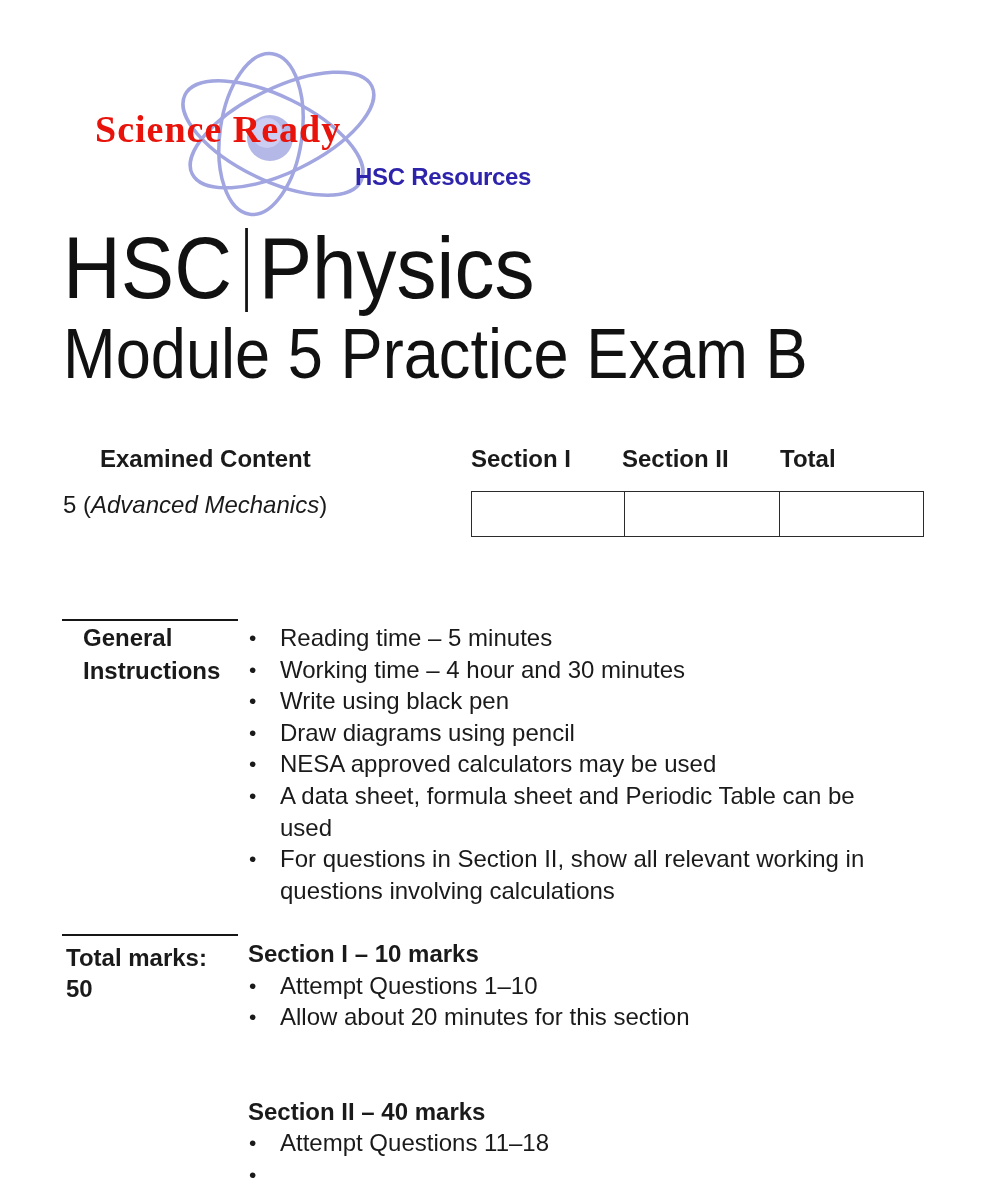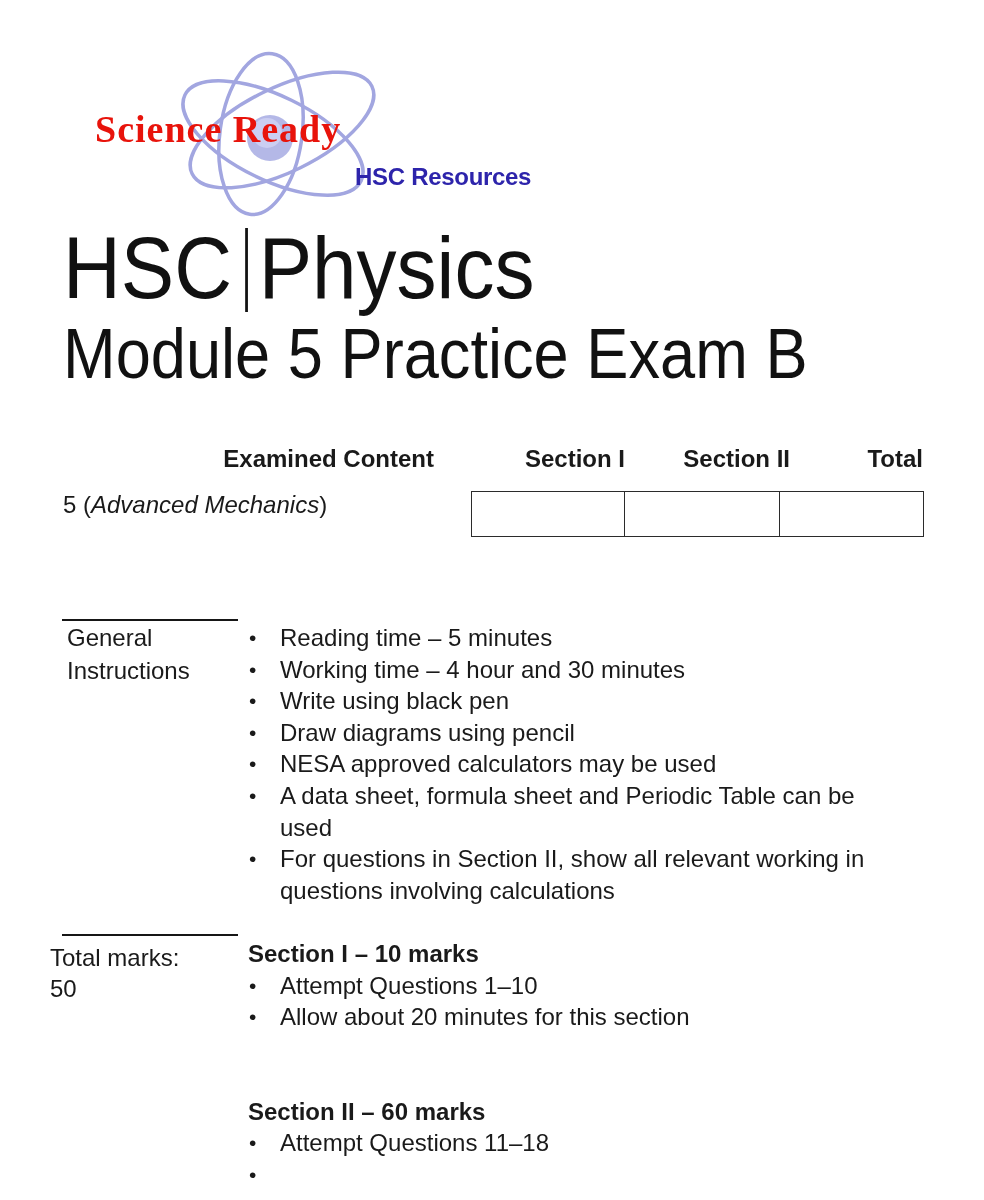--- a/index.html
+++ b/index.html
@@ -32,36 +32,36 @@
   .caret{
     display:inline-block;width:3px;height:84px;background:#111;
     vertical-align:-14px;margin:0 12px 0 14px;
   }
   #subtitle{
     left:63px;top:318px;font-size:71px;line-height:1;font-weight:normal;margin:0;
     transform:scaleX(0.89);transform-origin:left top;color:#111;
   }
 
   
-  .thead{top:445px;font-weight:bold;font-size:24px;text-align:right;}
+  .thead{top:445px;font-weight:bold;font-size:24px;text-align:left;}
   #examined{left:100px;width:334px;}
   #h-s1{left:471px;width:154px;}
-  #h-s2{left:635px;width:155px;}
+  #h-s2{left:622px;width:155px;}
   #h-total{left:780px;width:143px;}
   #rowlabel{left:63px;top:491px;font-size:24px;}
   #marksrow{left:471px;top:491px;height:46px;display:flex;}
   .mcell{box-sizing:border-box;height:46px;border:1px solid #2b2b2b;border-left:none;background:#fff;}
   .mcell.first{border-left:1px solid #2b2b2b;}
   .w1{width:154px;}.w2{width:155px;}.w3{width:144px;}
 
   
   .rule{left:62px;width:176px;height:2px;background:#161616;}
   #rule-gi{top:619px;}
   #rule-tm{top:934px;}
-  .sidelabel{font-size:24px;font-weight:normal;}
+  .sidelabel{font-size:24px;font-weight:bold;margin-left:16px;}
   #gi-label{left:67px;top:621px;line-height:33px;}
   #tm-label{left:50px;top:942px;line-height:31px;}
 
   
   .blist{font-size:24px;line-height:31.6px;}
   #gi-list{left:248px;top:622px;width:640px;}
   #tm-col{left:248px;top:938px;width:710px;}
   .bitem{position:relative;padding-left:32px;}
   .dot{position:absolute;left:1px;top:0;font-size:21px;}
   .sheading{font-weight:bold;}
@@ -118,18 +118,18 @@
   <div id="tm-label" class="abs sidelabel">
     <div>Total marks:</div>
     <div>50</div>
   </div>
 
   <div id="tm-col" class="abs blist">
     <div class="sheading">Section I – 10 marks</div>
     <div class="bitem"><span class="dot">•</span><span>Attempt Questions 1–10</span></div>
     <div class="bitem"><span class="dot">•</span><span>Allow about 20 minutes for this section</span></div>
     <div class="spacer"></div>
-    <div class="sheading">Section II – 60 marks</div>
+    <div class="sheading">Section II – 40 marks</div>
     <div class="bitem"><span class="dot">•</span><span>Attempt Questions 11–18</span></div>
     <div class="bitem"><span class="dot">•</span></div>
   </div>
 
 </div>
 
 </body></html>

